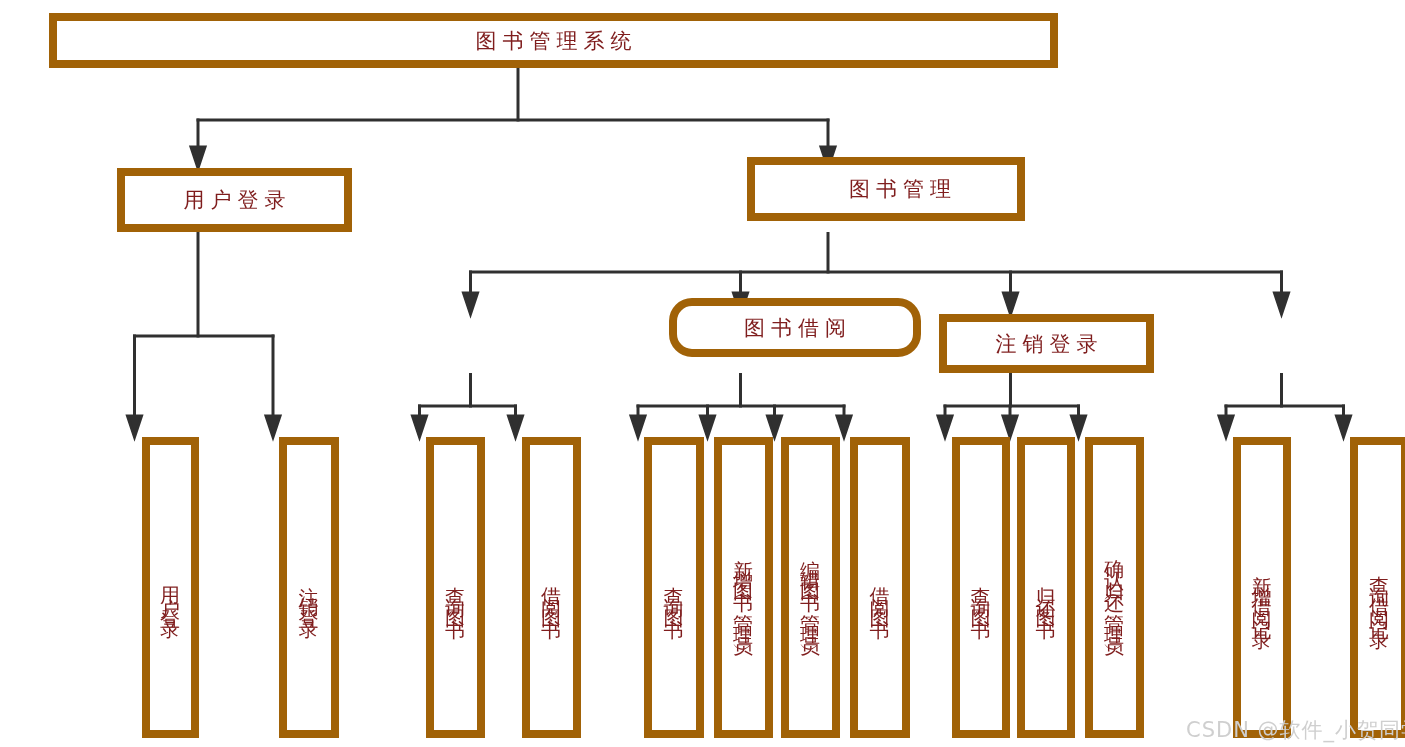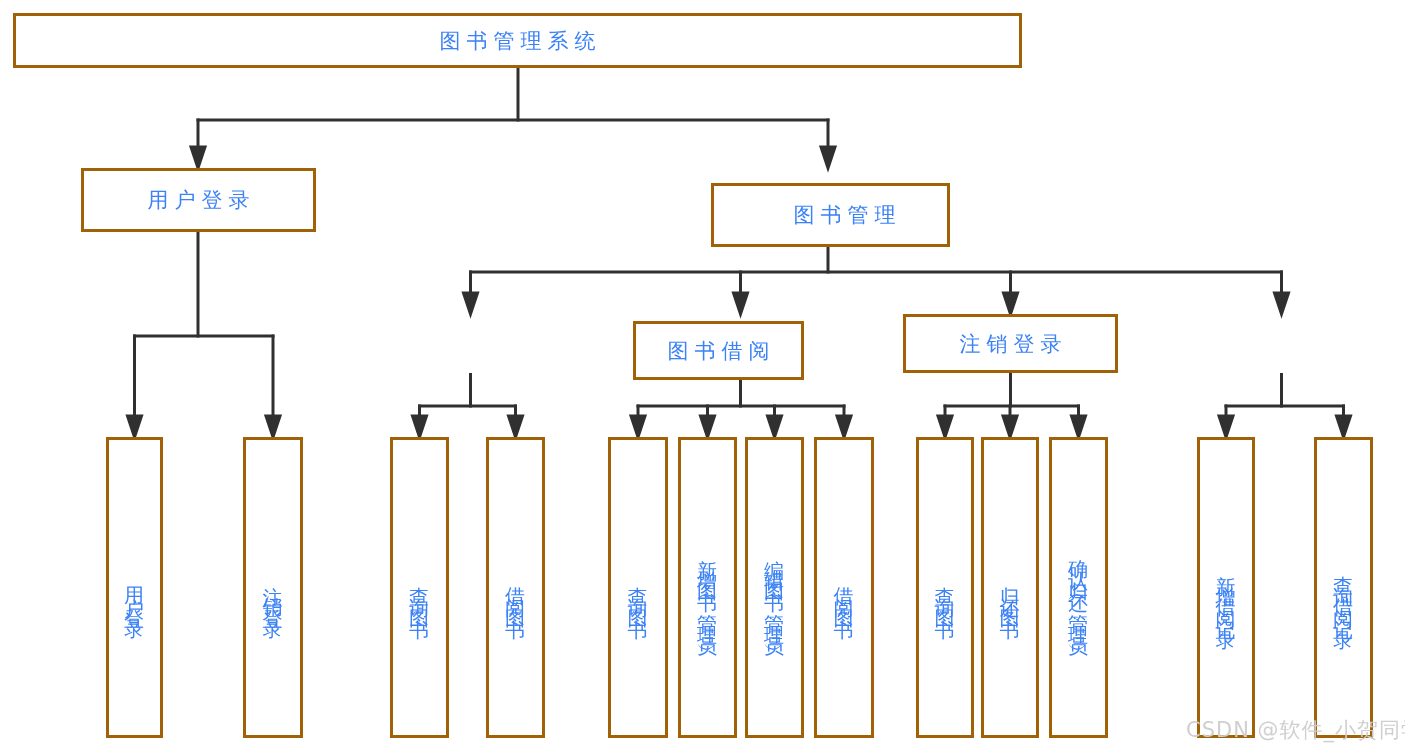--- a/index.html
+++ b/index.html
@@ -16,26 +16,27 @@
     overflow: hidden;
   }
   svg.wires {
     position: absolute;
     left: 0; top: 0;
     width: 1405px; height: 747px;
   }
   .node {
     position: absolute;
     box-sizing: border-box;
-    border: 3px solid #a16207;
+    border: 8px solid #a16207;
     background: #ffffff;
     display: flex;
     align-items: center;
     justify-content: center;
-    color: #3b82f6;
+    color: #7f1d1d;
+    margin-left: 36px;
   }
   .node.h {
     font-size: 21px;
     letter-spacing: 6px;
     white-space: nowrap;
     text-indent: 6px; 
   }
   .node.v .vtext {
     writing-mode: vertical-rl;
     text-orientation: mixed;
@@ -118,23 +119,23 @@
     <line x1="1224.5" y1="406" x2="1345" y2="406"></line>
     <line x1="1226" y1="404.5" x2="1226" y2="420"></line>
     <polygon points="1219,416 1233,416 1226,437"></polygon>
     <line x1="1343.5" y1="404.5" x2="1343.5" y2="420"></line>
     <polygon points="1336.5,416 1350.5,416 1343.5,437"></polygon>
   </svg>
 
   <div class="node h" style="left:13px; top:13px; width:1009px; height:55px;">图书管理系统</div>
 
   <div class="node h" style="left:81px; top:168px; width:235px; height:64px;">用户登录</div>
-  <div class="node h" style="left:711px; top:183px; width:239px; height:64px;padding-left:28px;">图书管理</div>
+  <div class="node h" style="left:711px; top:157px; width:278px; height:64px;padding-left:28px;">图书管理</div>
 
-  <div class="node h" style="left:633px; top:321px; width:171px; height:59px;">图书借阅</div>
+  <div class="node h" style="left:633px; top:298px; width:252px; height:59px;border-radius:23px;">图书借阅</div>
   <div class="node h" style="left:903px; top:314px; width:215px; height:59px;">注销登录</div>
 
   <div class="node v" style="left:106px; top:437px; width:57px; height:301px;">
     <span class="vtext">用户登录</span>
   </div>
   <div class="node v" style="left:243px; top:437px; width:60px; height:301px;">
     <span class="vtext">注销登录</span>
   </div>
 
   <div class="node v" style="left:390px; top:437px; width:59px; height:301px;">

